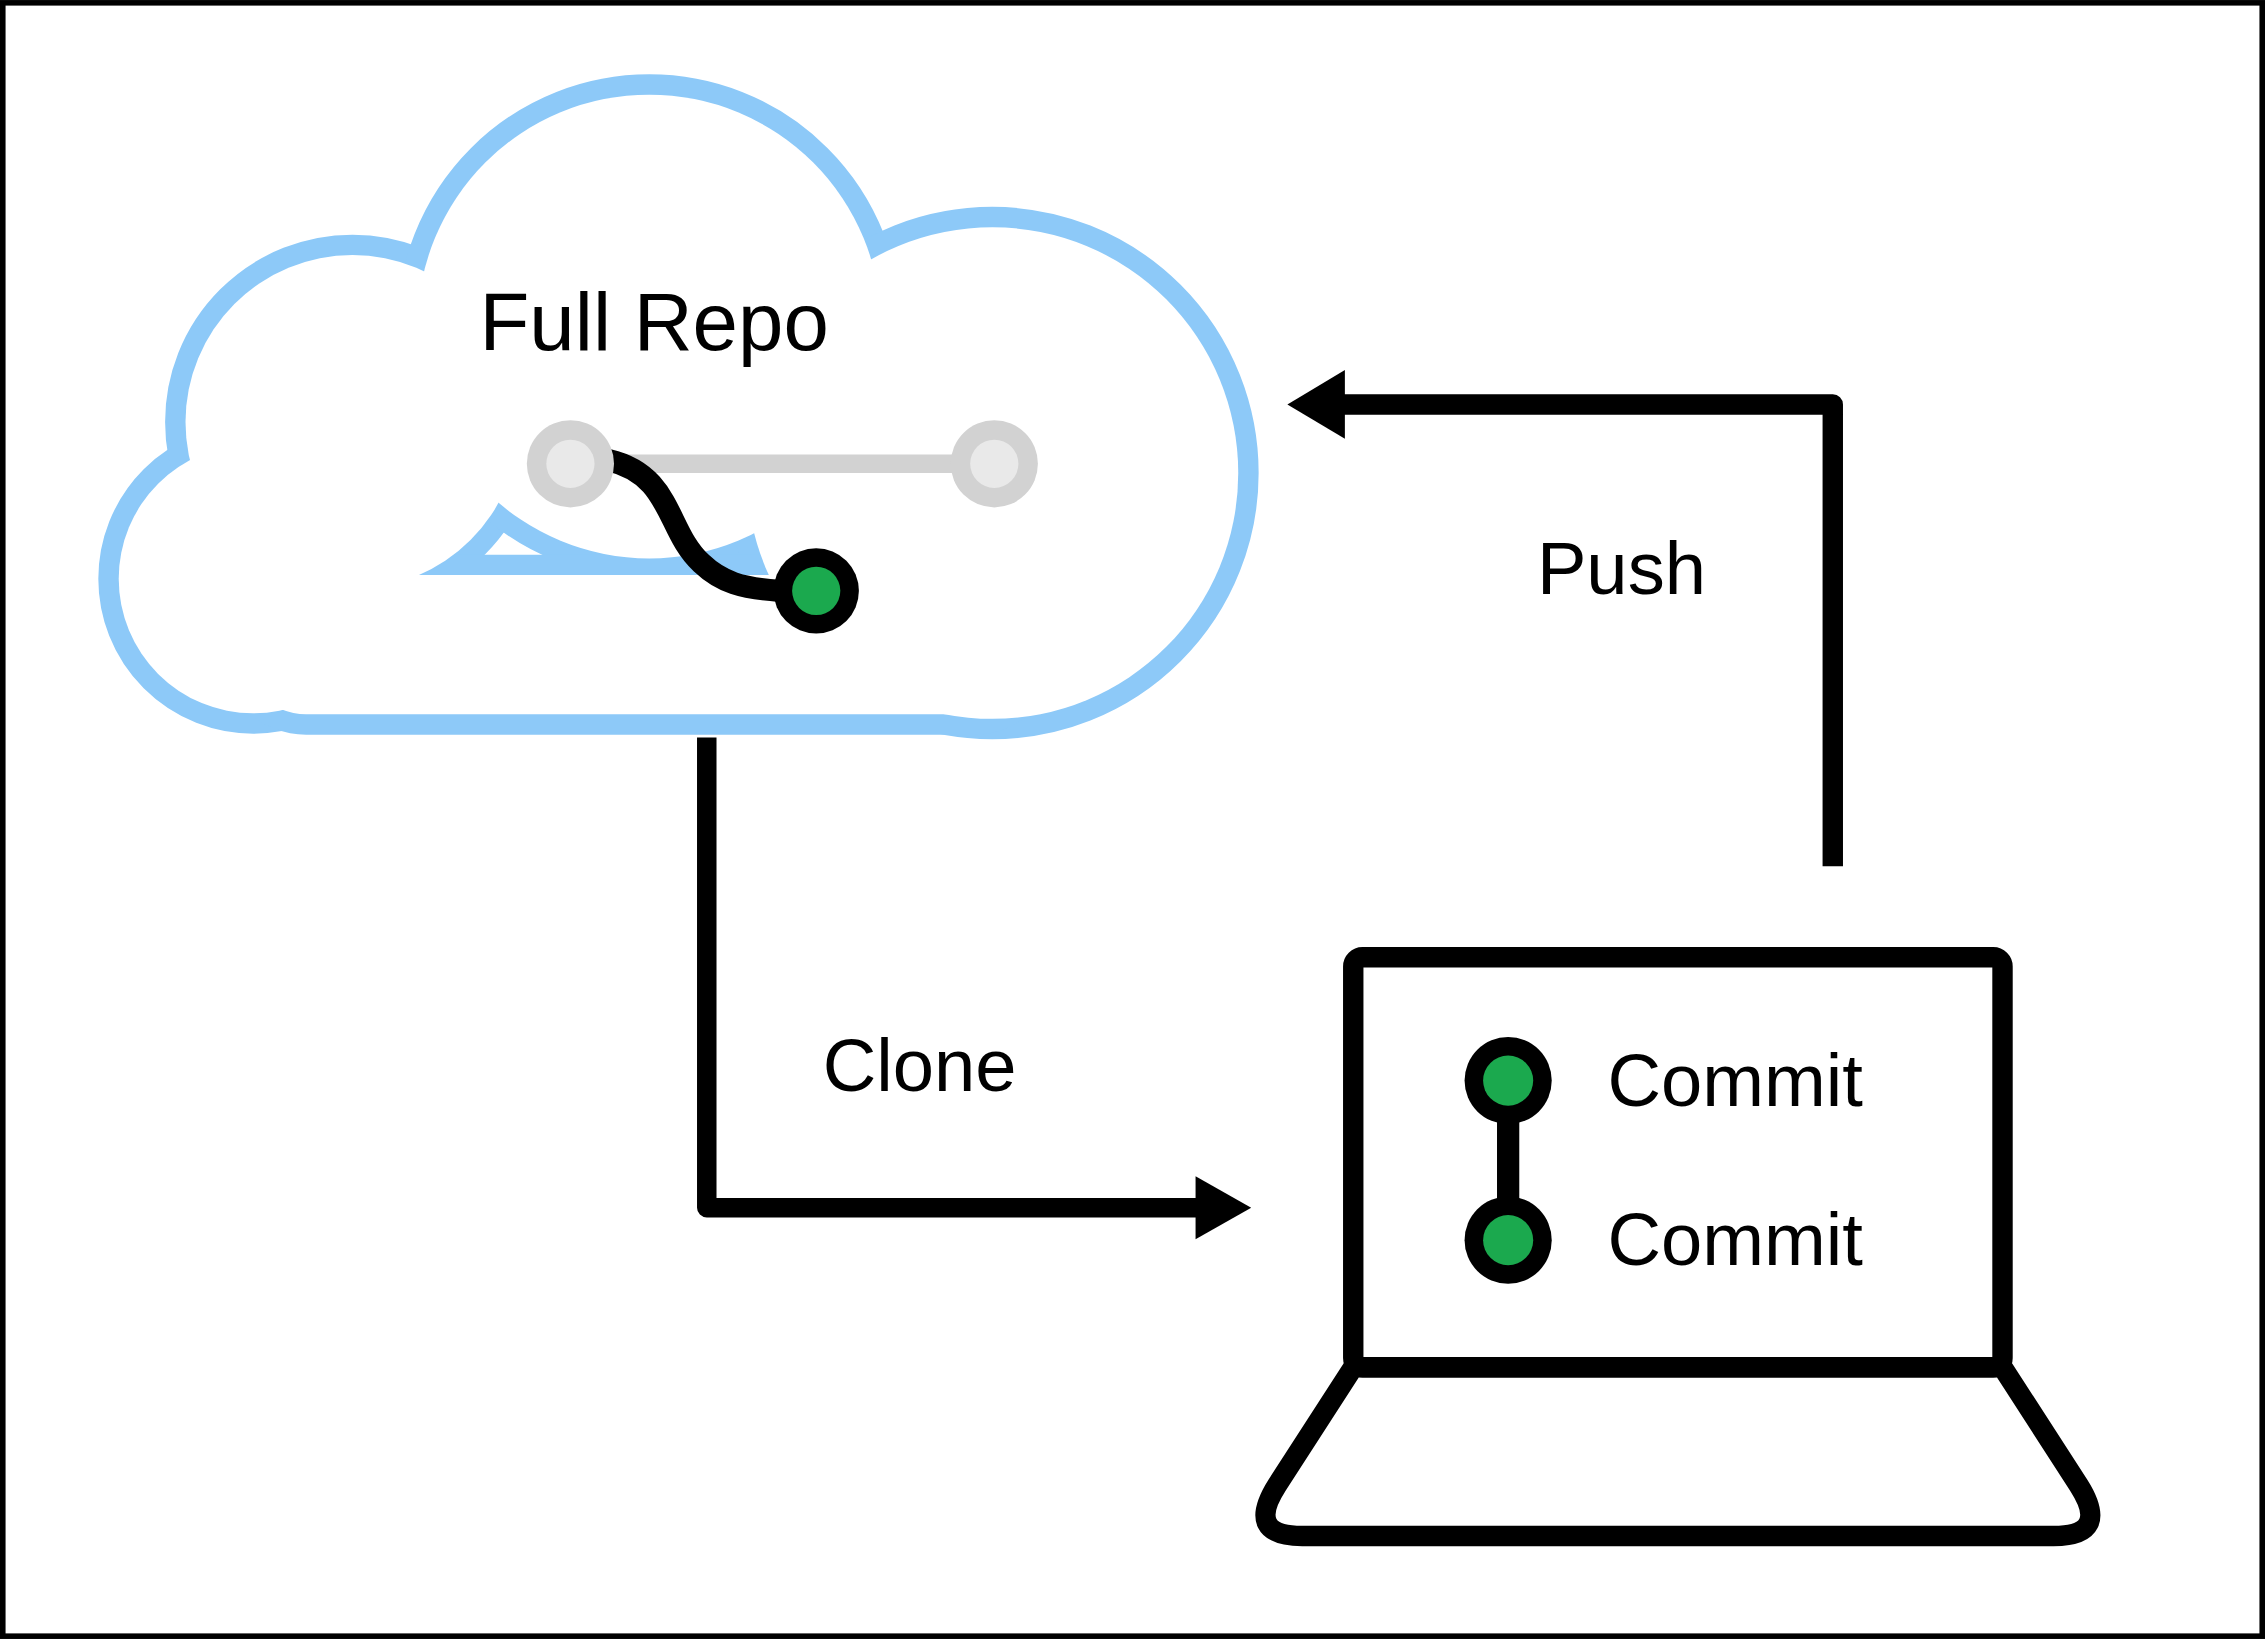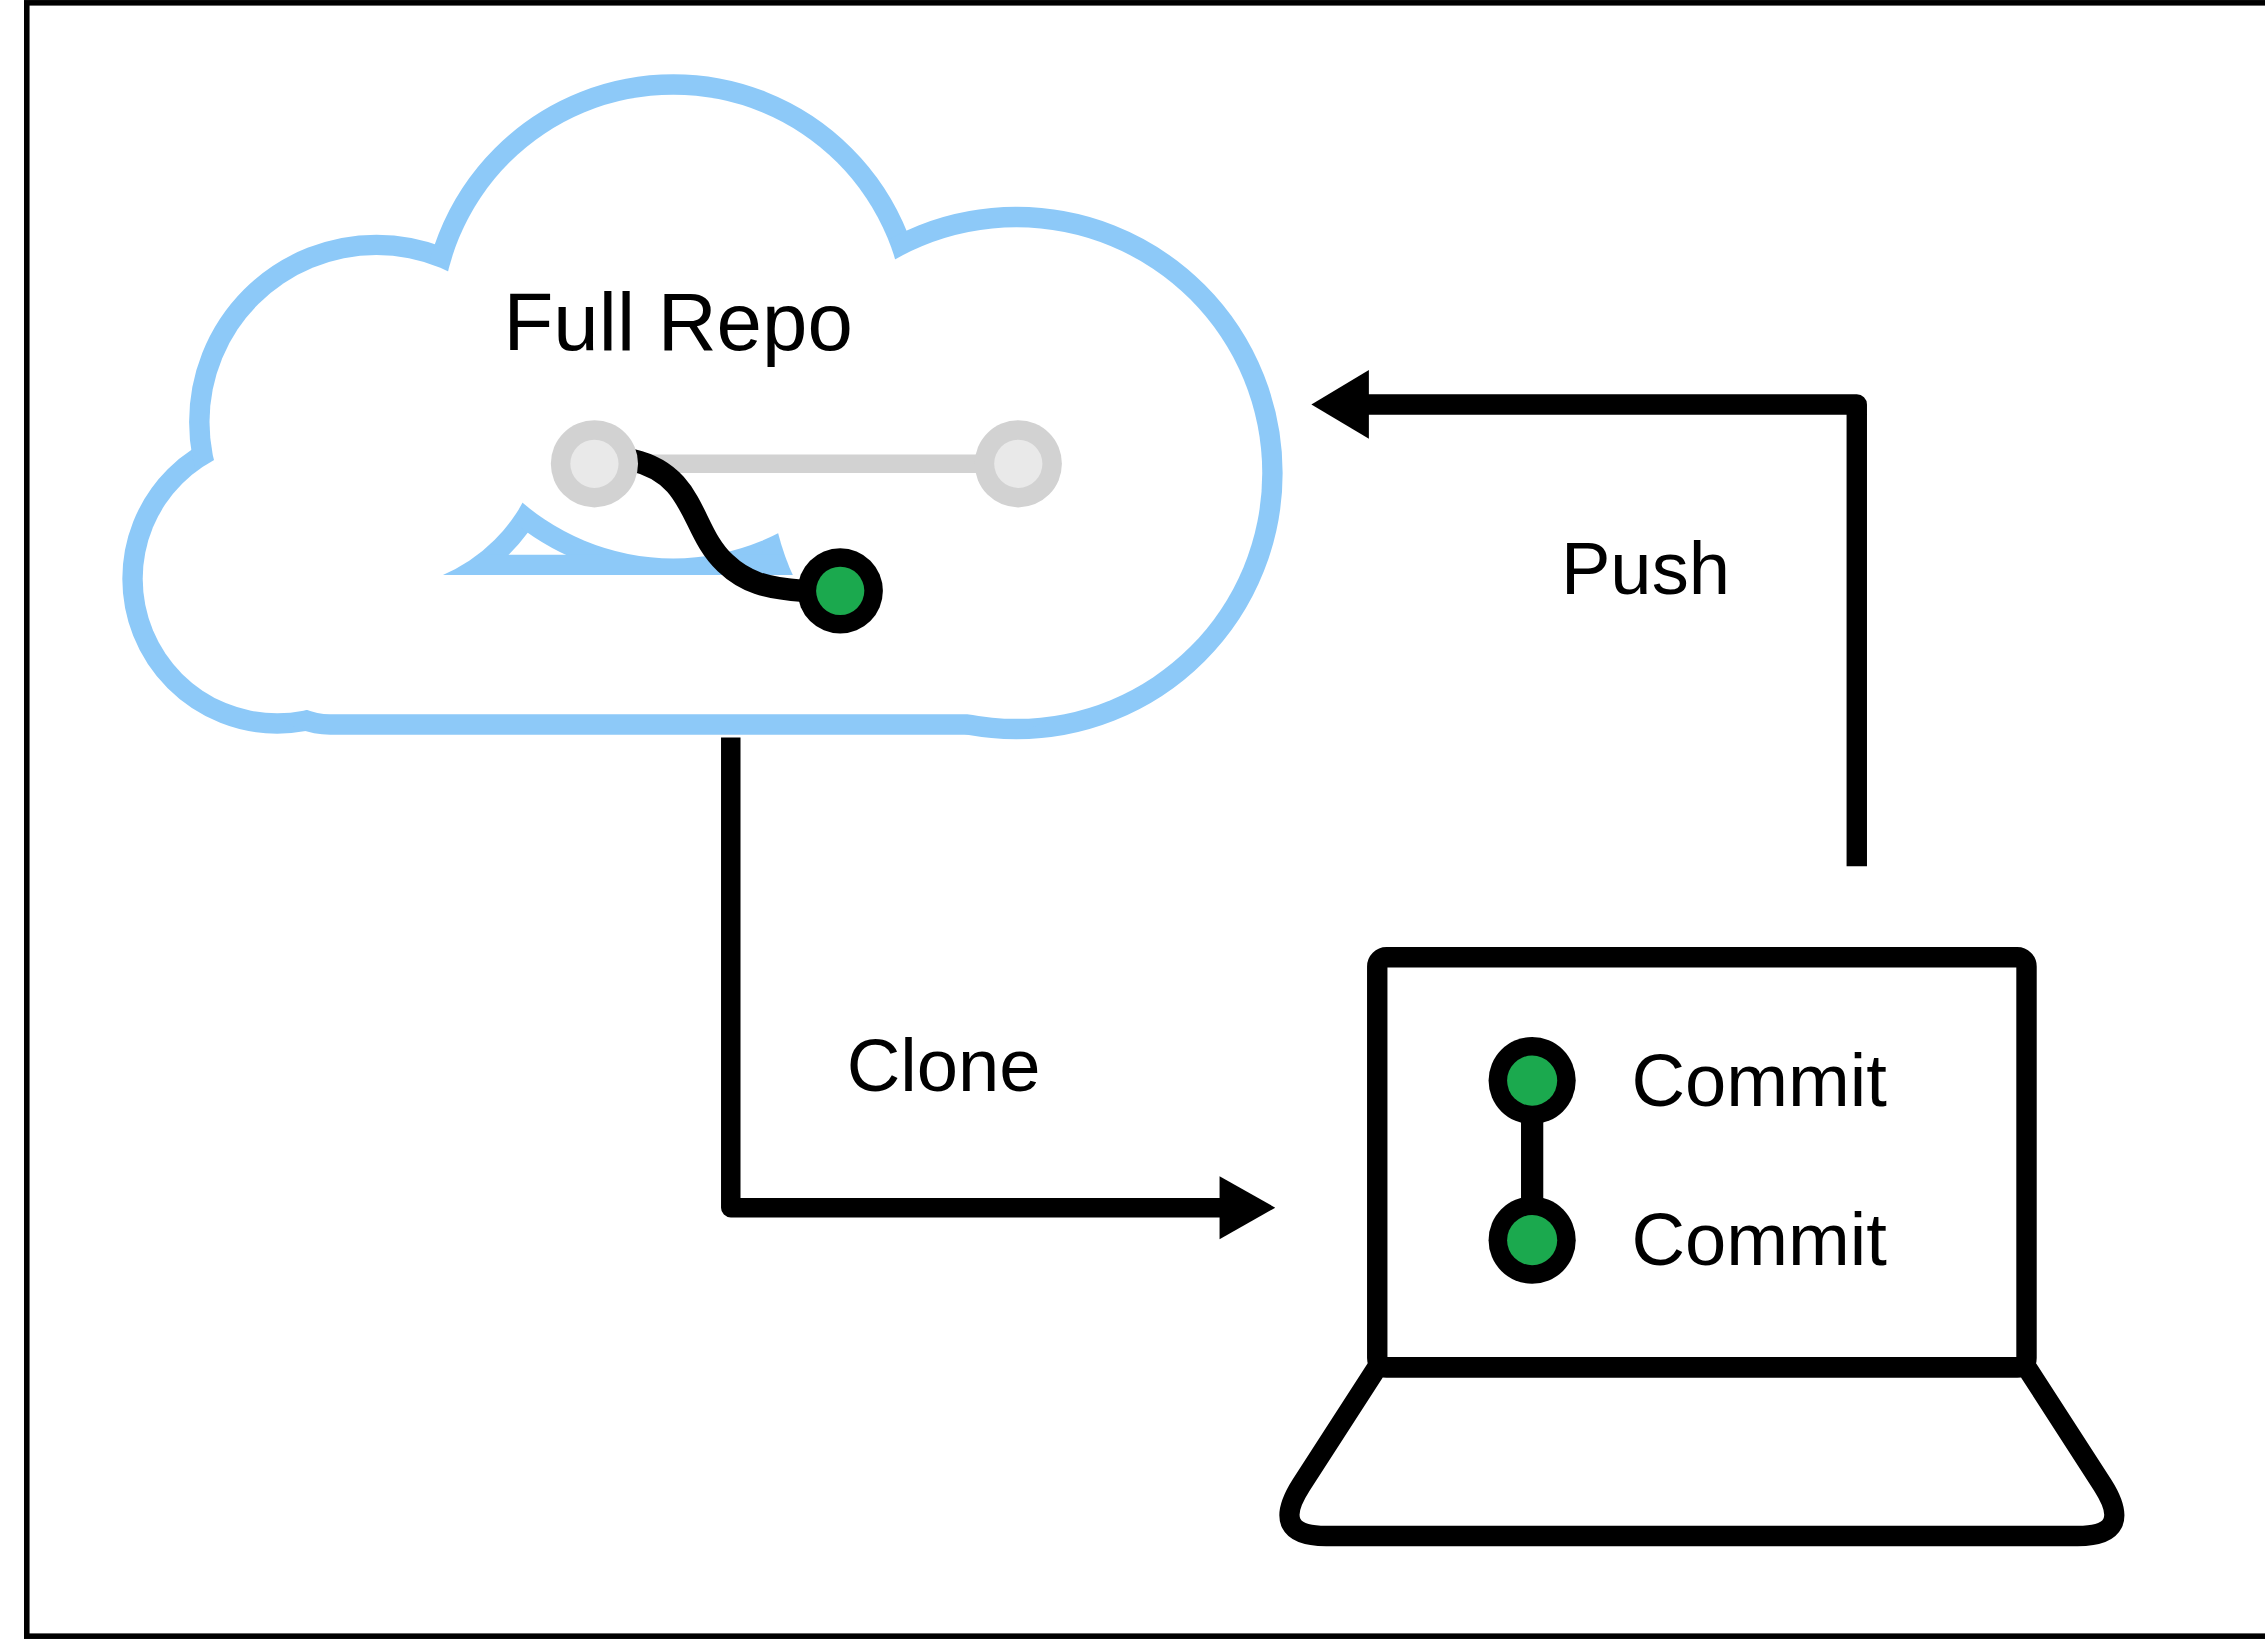--- a/index.html
+++ b/index.html
@@ -6,21 +6,20 @@
     margin: 0;
     padding: 0;
     background: #ffffff;
     font-family: "Liberation Sans", sans-serif;
   }
   .canvas-wrap {
     width: 2240px;
     height: 1639px;
     position: relative;
     background: #8b5cf6;
-    margin-left: 24px;
   }
   svg { display: block; }
   text {
     font-family: "Liberation Sans", sans-serif;
     fill: #000000;
   }
   .diagram-label { font-size: 80px; }
   .diagram-title { font-size: 88px; }
 </style>
 </head>

